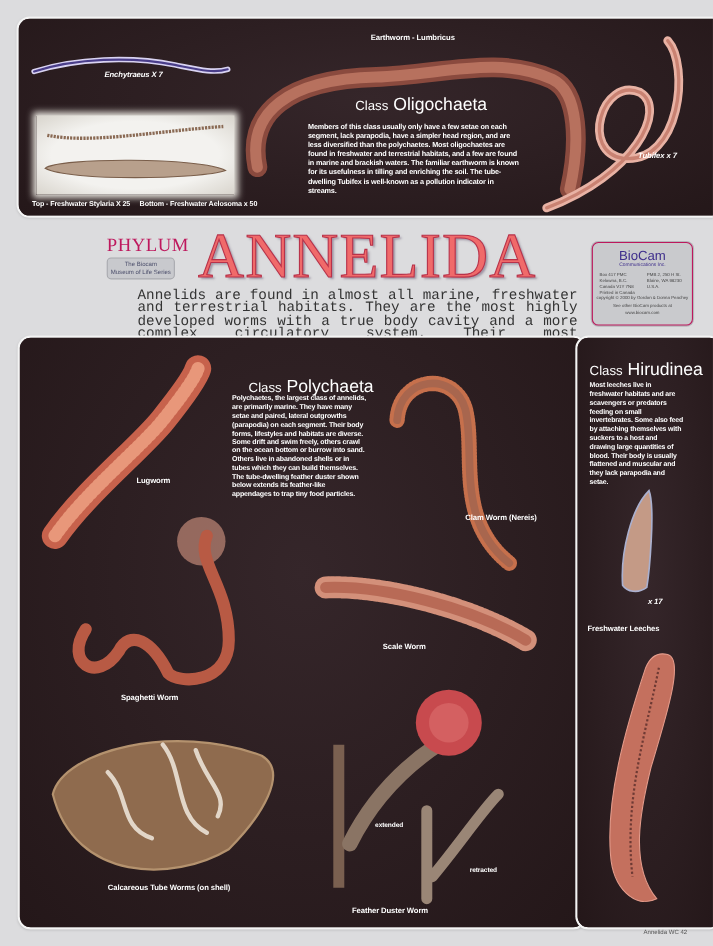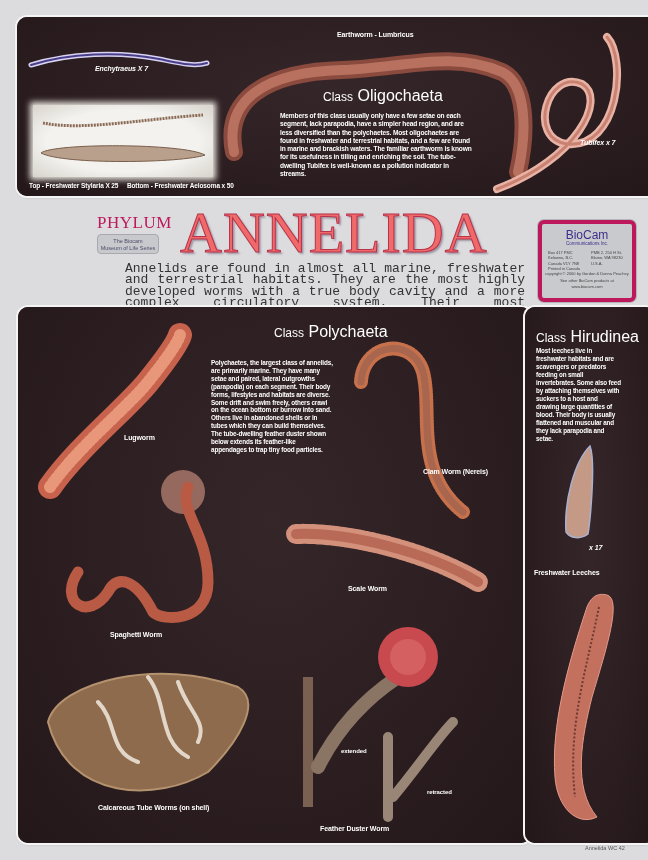--- a/index.html
+++ b/index.html
@@ -37,21 +37,21 @@
     position:absolute; left:180px; top:203px; font-family:"Liberation Serif", serif; font-size:58px;
     color:#f06a6a; letter-spacing:1px; line-height:60px;
     -webkit-text-stroke:1px #b8324a; text-shadow:2px 2px 2px rgba(80,60,90,.45);text-align:right;
   }
   .intro {
     position:absolute; left:125px; top:263px; width:400px; font-family:Liberation Mono, monospace;
     font-size:13px; line-height:11.3px; color:#333; text-align:justify;
   }
   .biocam {
     position:absolute; left:538px; top:220px; width:90px; height:74px; border-radius:6px;
-    background:#c9cacd; border:4px solid #be185d; box-shadow:0 0 0 1px #b5b6ba;
+    background:#c9cacd; border:1px solid #be185d; box-shadow:0 0 0 1px #b5b6ba;
     color:#444; font-size:4px; line-height:5.3px;
   }
   .biocam .logo { position:absolute; left:0; width:100%; top:5px; text-align:center; color:#3e2e8c; font-size:12px; line-height:12px; }
   .biocam .sub { position:absolute; left:0; width:100%; top:17px; text-align:center; color:#3e2e8c; font-size:4.5px; }
   .biocam .addr1 { position:absolute; left:6px; top:26px; }
   .biocam .addr2 { position:absolute; left:49px; top:26px; }
   .biocam .bot { position:absolute; left:0; width:100%; top:47px; text-align:center; }
   .footer { position:absolute; left:585px; top:845px; font-size:5.5px; color:#555; }
 </style>
 </head>
@@ -122,21 +122,21 @@
 </div>
 
 <div class="panel" style="left:18px;top:307px;width:488px;height:536px;">
 
   <svg style="left:20px;top:20px;" width="150" height="175">
     <path d="M12,160 C40,120 90,80 110,55 C130,30 140,15 142,8" stroke="#c7624c" stroke-width="24" fill="none" stroke-linecap="round"></path>
     <path d="M12,160 C40,120 90,80 110,55 C130,30 140,15 142,8" stroke="#e8977a" stroke-width="12" fill="none" stroke-linecap="round" stroke-dasharray="2 3"></path>
   </svg>
   <div class="cap" style="left:106px;top:127px;">Lugworm</div>
 
-  <div class="class-title" style="left:208px;top:16px;margin-left:48px;">
+  <div class="class-title" style="left:208px;top:36px;">
     <span class="small">Class</span>
     <span class="big">Polychaeta</span>
   </div>
   <div class="desc" style="left:193px;top:52px;width:122px;font-size:6.4px;line-height:7.9px;">Polychaetes, the largest class of annelids, are primarily marine. They have many setae and paired, lateral outgrowths (parapodia) on each segment. Their body forms, lifestyles and habitats are diverse. Some drift and swim freely, others crawl on the ocean bottom or burrow into sand. Others live in abandoned shells or in tubes which they can build themselves. The tube-dwelling feather duster shown below extends its feather-like appendages to trap tiny food particles.</div>
 
   <svg style="left:325px;top:25px;" width="135" height="185">
     <path d="M18,50 C20,10 70,5 80,40 C90,80 70,140 120,180" stroke="#c6704c" stroke-width="14" fill="none" stroke-linecap="round" stroke-dasharray="1 2"></path>
     <path d="M18,50 C20,10 70,5 80,40 C90,80 70,140 120,180" stroke="#a8664e" stroke-width="7" fill="none" stroke-linecap="round"></path>
   </svg>
   <div class="cap" style="left:405px;top:161px;">Clam Worm (Nereis)</div>

